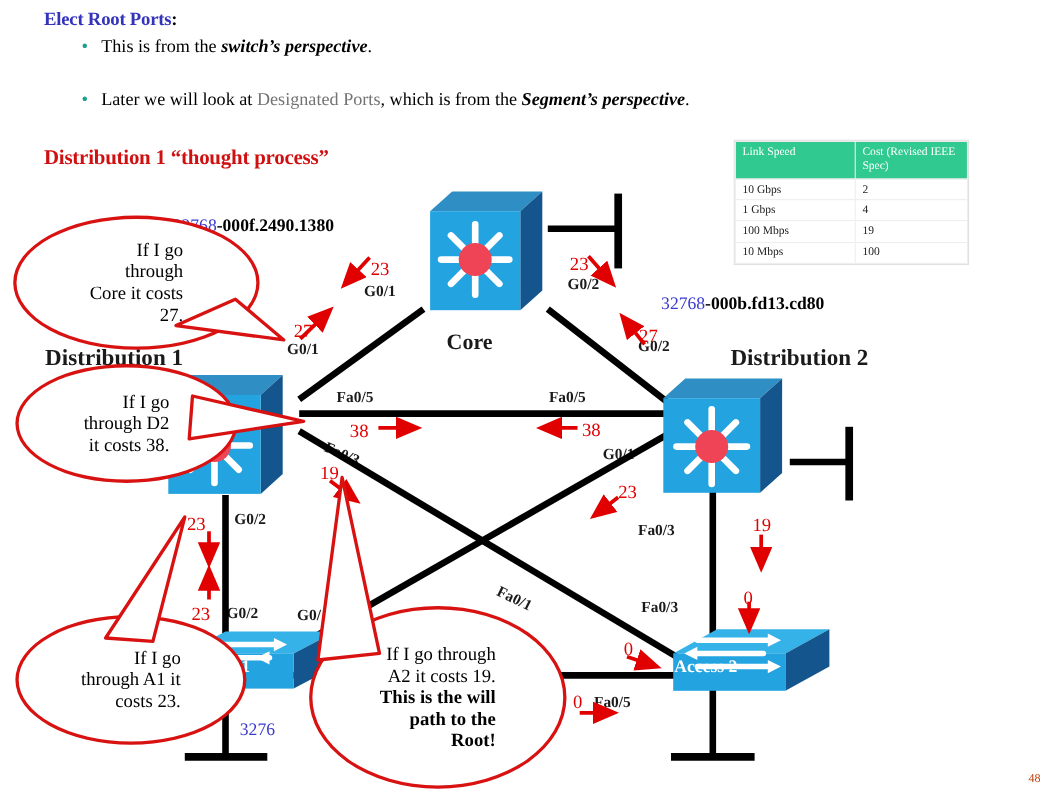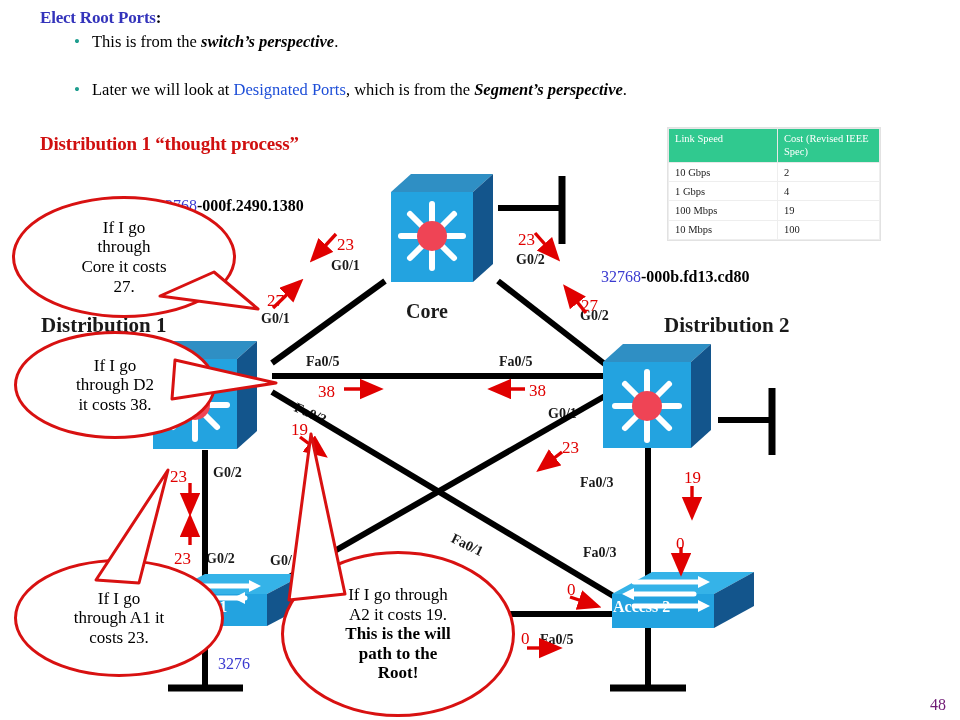--- a/index.html
+++ b/index.html
@@ -32,21 +32,21 @@
     margin-left: 32px;
   }
   .bullet-dot {
     display: inline-block;
     width: 18px;
     color: #1f9e8f;
     font-size: 17px;
     vertical-align: top;
   }
   .bi { font-style: italic; font-weight: bold; }
-  .pink { color: #1d4ed8; }
+  .pink { color: #737373; }
   
   .sec-title {
     position: absolute;
     left: 40px; top: 133px;
     font-size: 19px; font-weight: bold;
     color: #d01010;
     letter-spacing: -0.2px;
   }
   
   .cost-table {
@@ -118,27 +118,27 @@
     border: 3px solid #d81111;
     border-radius: 50%;
     background: #ffffff;
     display: flex;
     align-items: center;
     justify-content: center;
     text-align: center;
     color: #000;
     z-index: 30;
   }
-  .bubble .txt { padding: 0 12px; line-height: 1.15; }
+  .bubble .txt { padding: 0 12px; line-height: 1.15; text-align: right; }
   .bubble b { font-weight: bold; }
   
   .pageno {
     position: absolute;
     right: 14px; bottom: 6px;
-    font-size: 16px; color: #701a75; text-align: center;
+    font-size: 11px; color: #c2410c; text-align: center;
   }
   svg.layer { position: absolute; left: 0; top: 0; width: 960px; height: 720px; }
   svg.links { z-index: 5; }
   svg.arrows { z-index: 20; }
   svg.tails { z-index: 31; }
   .sw { position: absolute; z-index: 10; }
 </style>
 </head>
 <body>
 

